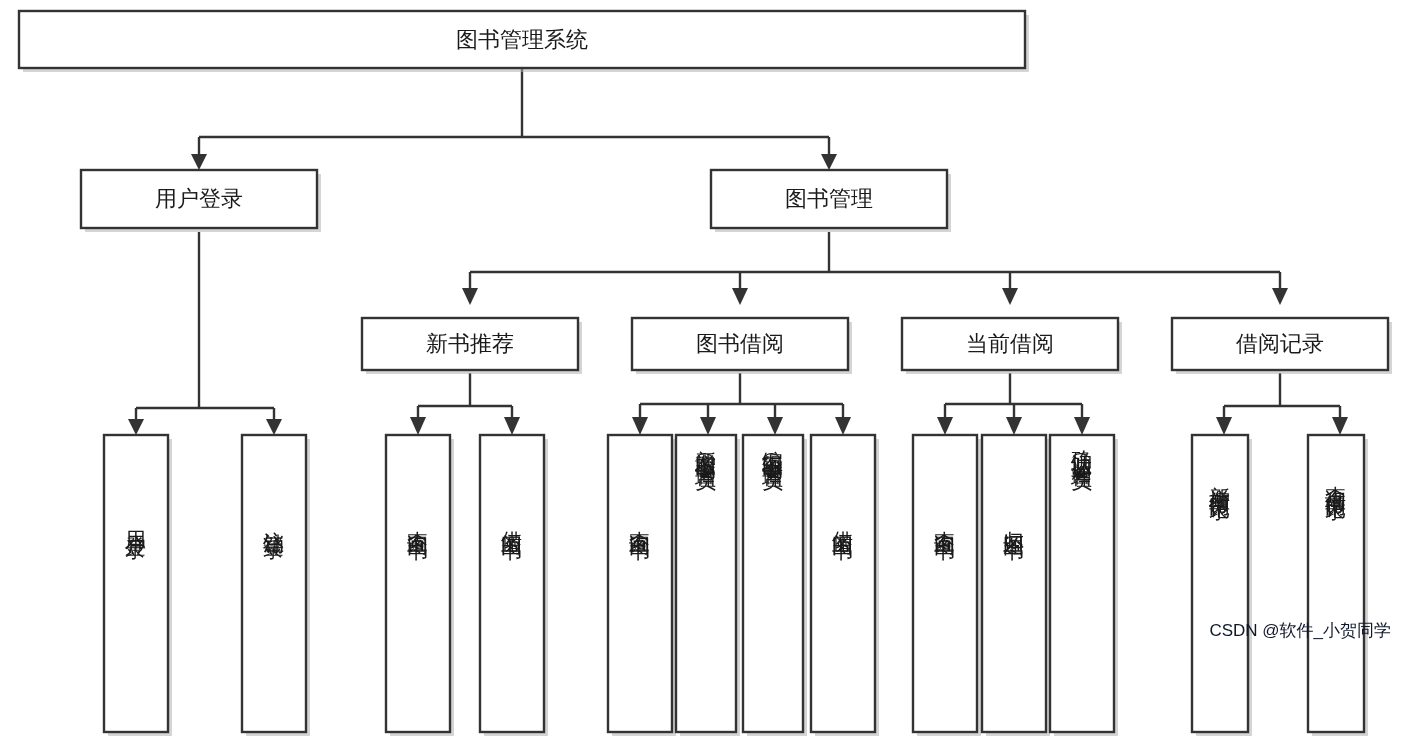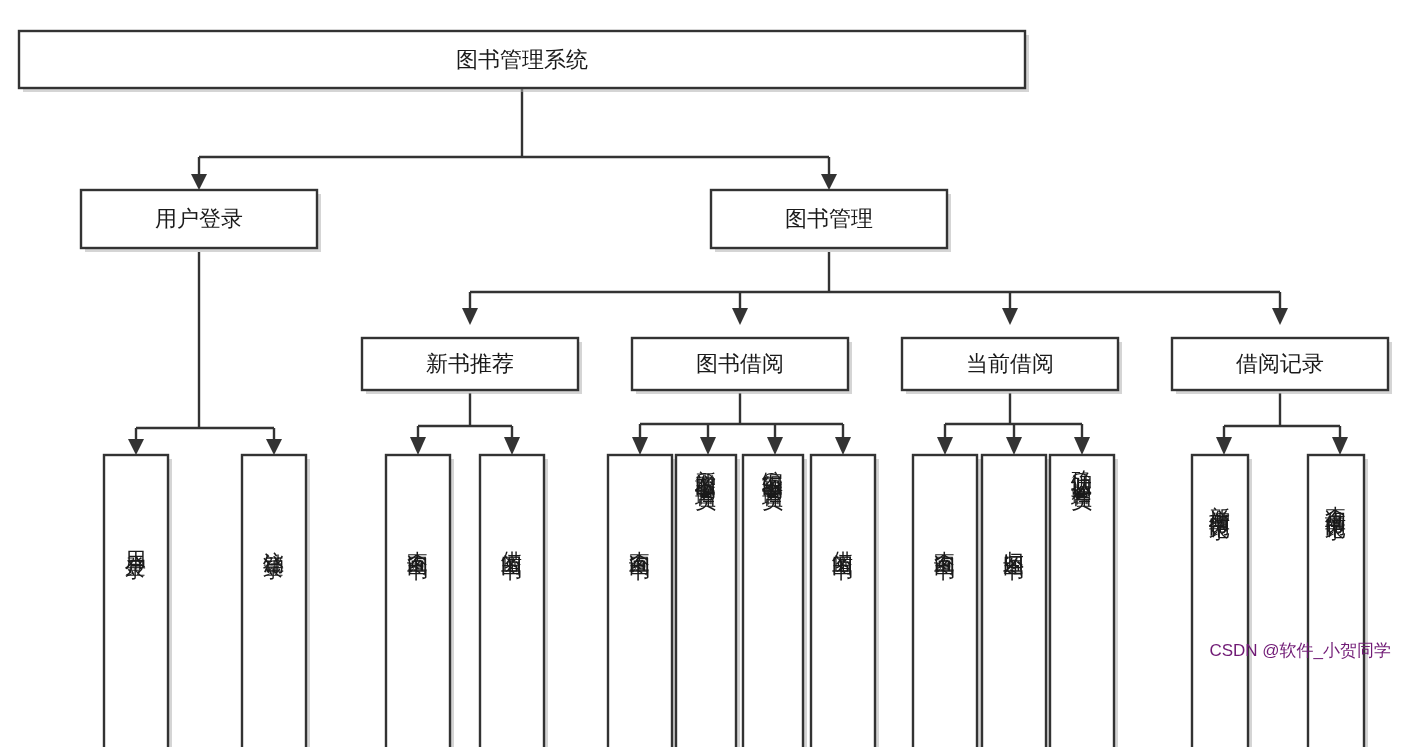--- a/index.html
+++ b/index.html
@@ -12,21 +12,20 @@
     width: 1405px;
     height: 747px;
     font-family: "Liberation Sans", "DejaVu Sans", sans-serif;
     overflow: hidden;
   }
   #diagram-root {
     position: relative;
     width: 1405px;
     height: 647px;
     background: #ffffff;
-    margin-top: 20px;
   }
   svg.diagram-canvas {
     position: absolute;
     top: 0;
     left: 0;
     width: 1405px;
     height: 747px;
     display: block;
   }
   .node-box {
@@ -64,21 +63,21 @@
     writing-mode: vertical-rl;
     text-orientation: upright;
     letter-spacing: 3px;
   }
   .watermark {
     position: absolute;
     right: 14px;
     bottom: 5px;
     font-family: "Liberation Sans", "DejaVu Sans", sans-serif;
     font-size: 17px;
-    color: #701a75;
+    color: #0f172a;
     white-space: nowrap;
     user-select: none;
   }
 </style>
 </head>
 <body>
 
 <div id="diagram-root">
 
   <svg class="diagram-canvas" viewBox="0 0 1405 747">

